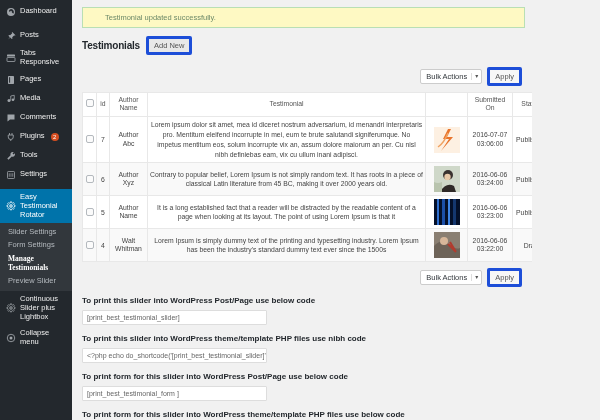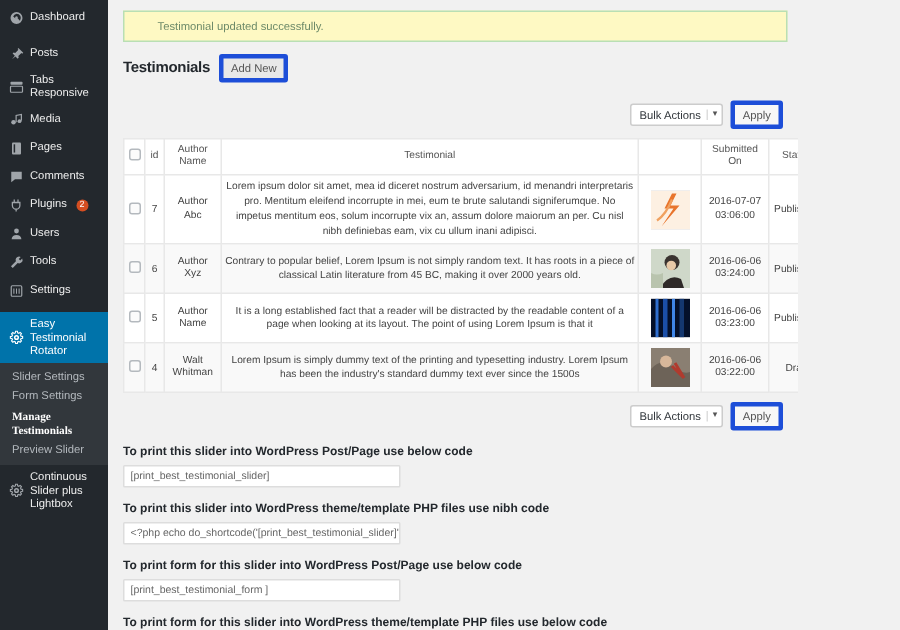--- a/index.html
+++ b/index.html
@@ -230,67 +230,58 @@
             <rect x="2" y="3" width="16" height="4" rx="1"></rect>
             <rect x="2" y="9" width="16" height="8" rx="1" fill="none" stroke="currentColor" stroke-width="1.6"></rect>
           </svg>
       </span>
       <span class="mi-label">Tabs Responsive</span>
     </div>
 
     <div class="menu-item">
       <span class="ico">
         <svg width="10" height="10" viewBox="0 0 20 20" fill="currentColor">
+            <rect x="4" y="2" width="12" height="16" rx="1.4"></rect>
+            <rect x="6.2" y="4.4" width="2" height="11" fill="#23282d"></rect>
+          </svg>
+      </span>
+      <span class="mi-label">Pages</span>
+    </div>
+
+    <div class="menu-item">
+      <span class="ico">
+        <svg width="10" height="10" viewBox="0 0 20 20" fill="currentColor">
             <circle cx="6" cy="13" r="3"></circle>
             <path d="M9.5 13V4l7-1.5v8.5" stroke="currentColor" stroke-width="1.6" fill="none"></path>
             <circle cx="14" cy="11.5" r="2.6"></circle>
           </svg>
       </span>
       <span class="mi-label">Media</span>
     </div>
 
     <div class="menu-item">
       <span class="ico">
         <svg width="10" height="10" viewBox="0 0 20 20" fill="currentColor">
-            <rect x="4" y="2" width="12" height="16" rx="1.4"></rect>
-            <rect x="6.2" y="4.4" width="2" height="11" fill="#23282d"></rect>
-          </svg>
-      </span>
-      <span class="mi-label">Pages</span>
-    </div>
-
-    <div class="menu-item">
-      <span class="ico">
-        <svg width="10" height="10" viewBox="0 0 20 20" fill="currentColor">
             <path d="M3 3h14v10H8l-5 4V3z"></path>
           </svg>
       </span>
       <span class="mi-label">Comments</span>
     </div>
 
 
     <div class="menu-item">
       <span class="ico">
         <svg width="10" height="10" viewBox="0 0 20 20" fill="currentColor">
             <path d="M7 2v4M12 2v4M4.5 6h10v4a5 5 0 01-10 0V6zM9.5 15v3" stroke="currentColor" stroke-width="1.7" fill="none"></path>
           </svg>
       </span>
       <span class="mi-label">Plugins</span>
       <span class="badge">2</span>
     </div>
 
-    <div class="menu-item">
-      <span class="ico">
-        <svg width="10" height="10" viewBox="0 0 20 20" fill="currentColor">
-            <circle cx="10" cy="6" r="3.2"></circle>
-            <path d="M3.5 17c0-3.6 2.9-5.6 6.5-5.6s6.5 2 6.5 5.6z"></path>
-          </svg>
-      </span>
-      <span class="mi-label">Users</span>
-    </div>
 
     <div class="menu-item">
       <span class="ico">
         <svg width="10" height="10" viewBox="0 0 20 20" fill="currentColor">
             <path d="M13.4 2a4.6 4.6 0 00-4.2 6.4L2.6 15l2.4 2.4 6.6-6.6A4.6 4.6 0 0017.6 4.6l-2.6 2.6-2-2L15.6 2.6A4.6 4.6 0 0013.4 2z"></path>
           </svg>
       </span>
       <span class="mi-label">Tools</span>
     </div>
 
@@ -324,20 +315,29 @@
     <div class="menu-item">
       <span class="ico">
         <svg width="10" height="10" viewBox="0 0 20 20" fill="currentColor">
             <path d="M10 6.6a3.4 3.4 0 100 6.8 3.4 3.4 0 000-6.8zm0 2a1.4 1.4 0 110 2.8 1.4 1.4 0 010-2.8z"></path>
             <path d="M8.8 1.6h2.4l.35 2.1 1.6.66 1.75-1.2 1.7 1.7-1.2 1.75.66 1.6 2.1.35v2.4l-2.1.35-.66 1.6 1.2 1.75-1.7 1.7-1.75-1.2-1.6.66-.35 2.1H8.8l-.35-2.1-1.6-.66-1.75 1.2-1.7-1.7 1.2-1.75-.66-1.6-2.1-.35V8.8l2.1-.35.66-1.6-1.2-1.75 1.7-1.7 1.75 1.2 1.6-.66z" fill="none" stroke="currentColor" stroke-width="1.5"></path>
           </svg>
       </span>
       <span class="mi-label">Continuous Slider plus Lightbox</span>
     </div>
 
+    <div class="menu-item">
+      <span class="ico">
+        <svg width="10" height="10" viewBox="0 0 20 20" fill="currentColor">
+            <circle cx="10" cy="10" r="7.5" fill="none" stroke="currentColor" stroke-width="1.7"></circle>
+            <circle cx="10" cy="10" r="3"></circle>
+          </svg>
+      </span>
+      <span class="mi-label">Collapse menu</span>
+    </div>
 
   </nav>
 
   <main id="main">
 
     <div class="notice">Testimonial updated successfully.</div>
 
     <div class="page-head">
       <span class="page-title">Testimonials</span>
       <span class="btn">Add New</span>

